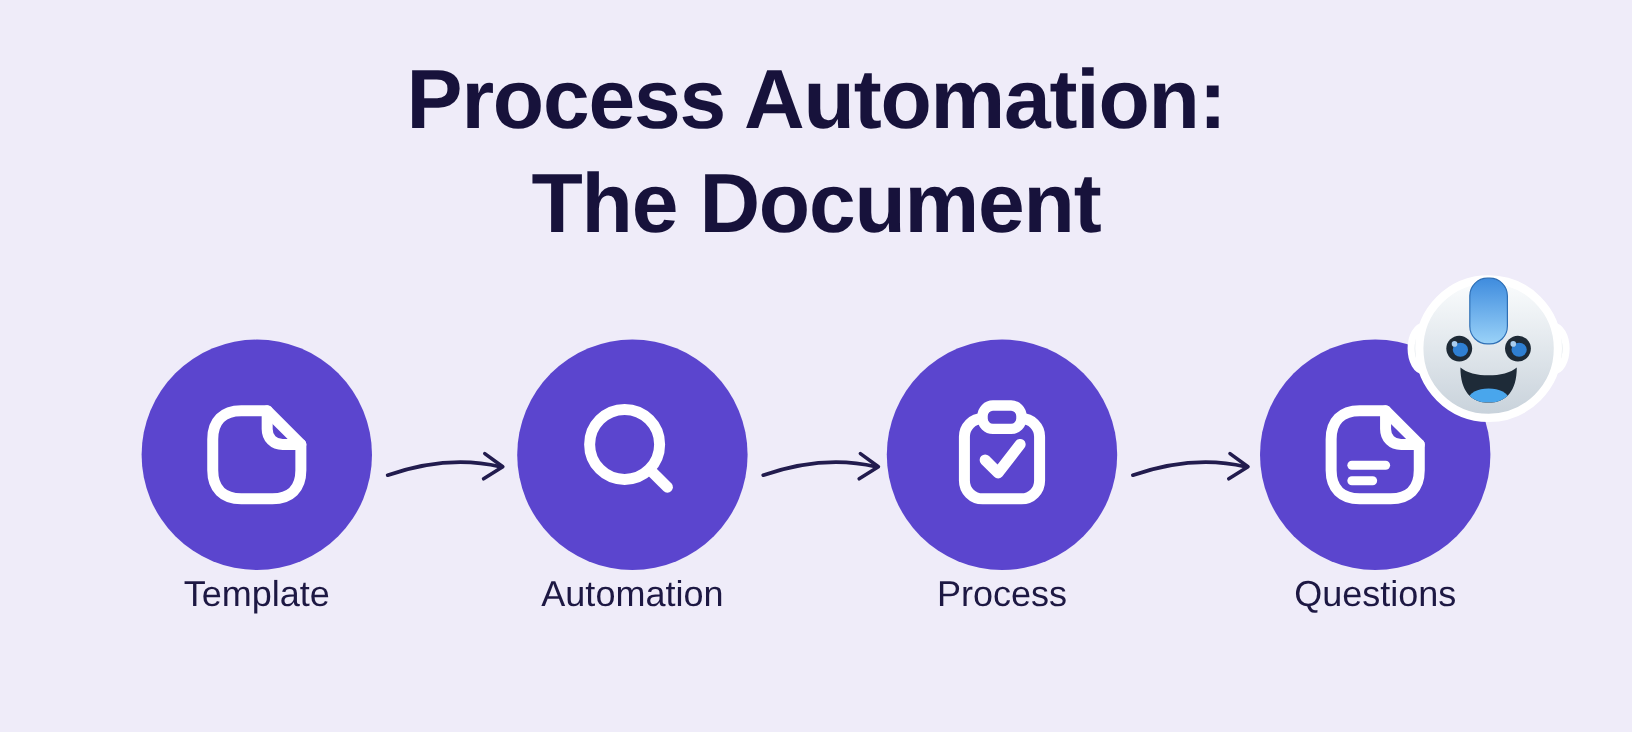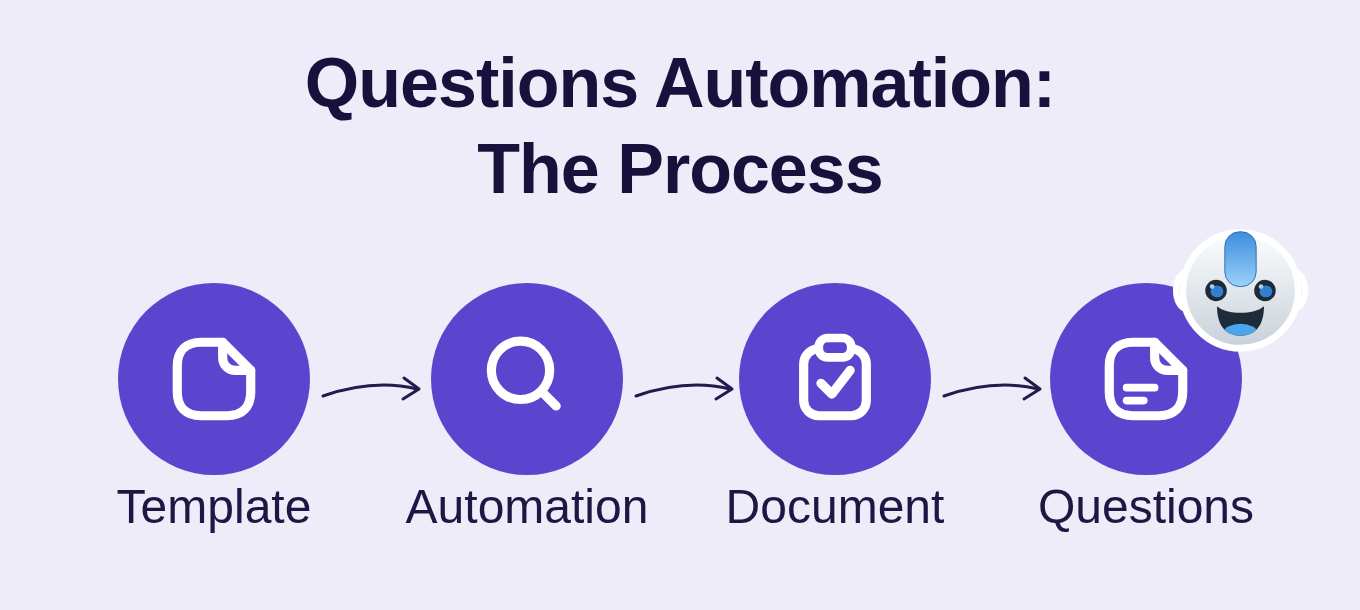--- a/index.html
+++ b/index.html
@@ -16,21 +16,21 @@
   }
   .step{position:absolute;top:283px;width:192px;}
   .step-circle{
     width:192px;height:192px;border-radius:50%;
     background:var(--circle-fill,#5B45CE);
     display:flex;align-items:center;justify-content:center;
   }
   .step-label{
     position:absolute;top:196px;left:50%;transform:translateX(-50%);
     white-space:nowrap;text-align:center;
-    font-size:48px;color:var(--label-text,#1D1843);font-weight:400;
+    font-size:30px;color:var(--label-text,#1D1843);font-weight:400;
   }
   .icon{width:108px;height:108px;}
   .icon .stroke{
     fill:none;stroke:var(--icon-stroke,#FFFFFF);
     stroke-width:8.5;stroke-linecap:round;stroke-linejoin:round;
   }
   .icon .fill-tab{
     fill:var(--circle-fill,#5B45CE);stroke:var(--icon-stroke,#FFFFFF);
     stroke-width:8;stroke-linejoin:round;
   }
@@ -40,22 +40,22 @@
     stroke-linecap:round;stroke-linejoin:round;
   }
   .robot{position:absolute;left:1172px;top:222px;width:137px;height:137px;z-index:5;}
 </style>
 </head>
 <body>
 
 <div class="canvas">
 
   <div class="title">
-    <div>Questions Automation:</div>
-    <div>The Process</div>
+    <div>Process Automation:</div>
+    <div>The Document</div>
   </div>
 
   <div class="step" style="left:118px">
     <div class="step-circle">
       <svg class="icon" viewBox="0 0 100 100">
         <path class="stroke" d="M38,16 H58 L84,42 V62 C84,76 76,84 62,84 H38 C24,84 16,76 16,62 V38 C16,24 24,16 38,16 Z"></path>
         <path class="stroke" d="M58,16 V30 C58,37 63,42 70,42 H84"></path>
       </svg>
     </div>
     <div class="step-label">Template</div>
@@ -82,21 +82,21 @@
   </svg>
 
   <div class="step" style="left:739px">
     <div class="step-circle">
       <svg class="icon" viewBox="0 0 100 100">
         <rect class="stroke" x="21" y="22" width="58" height="62" rx="14"></rect>
         <rect class="fill-tab" x="35" y="12" width="30" height="18" rx="8"></rect>
         <path class="stroke" d="M37,54 L47,64 L64,42"></path>
       </svg>
     </div>
-    <div class="step-label">Document</div>
+    <div class="step-label">Process</div>
   </div>
 
   <svg class="arrow" style="left:941px" viewBox="0 0 104 46">
     <path d="M3,34 C38,22 68,20 97,27"></path>
     <path d="M84,16 L99,27 L83,37"></path>
   </svg>
 
   <div class="step" style="left:1050px">
     <div class="step-circle">
       <svg class="icon" viewBox="0 0 100 100">

